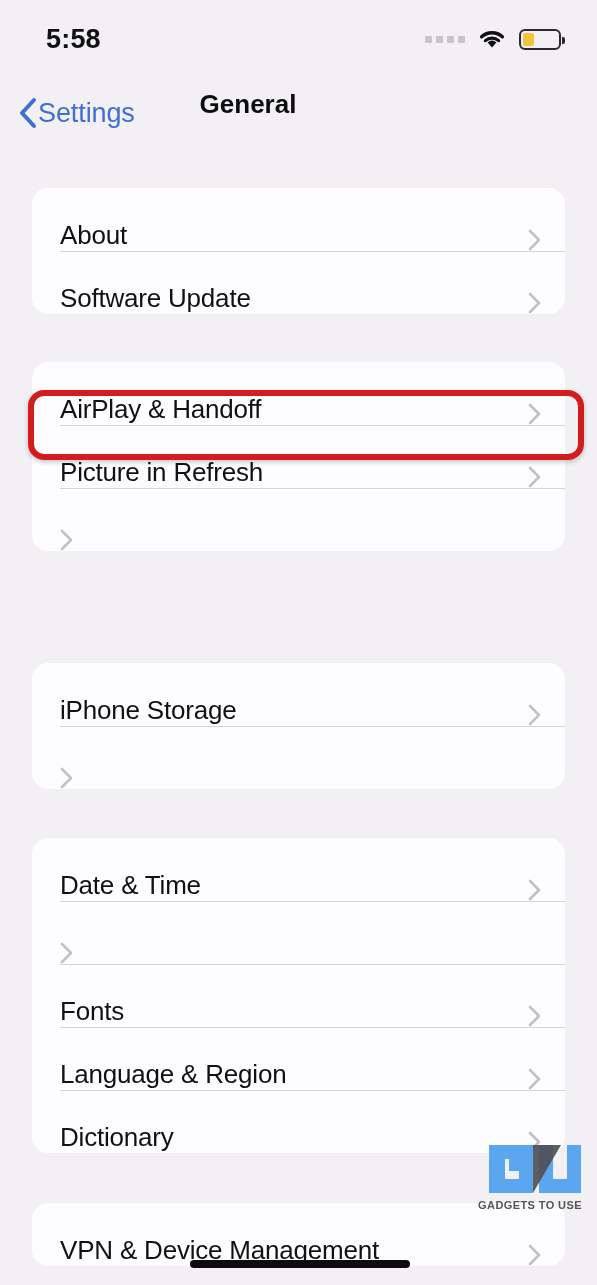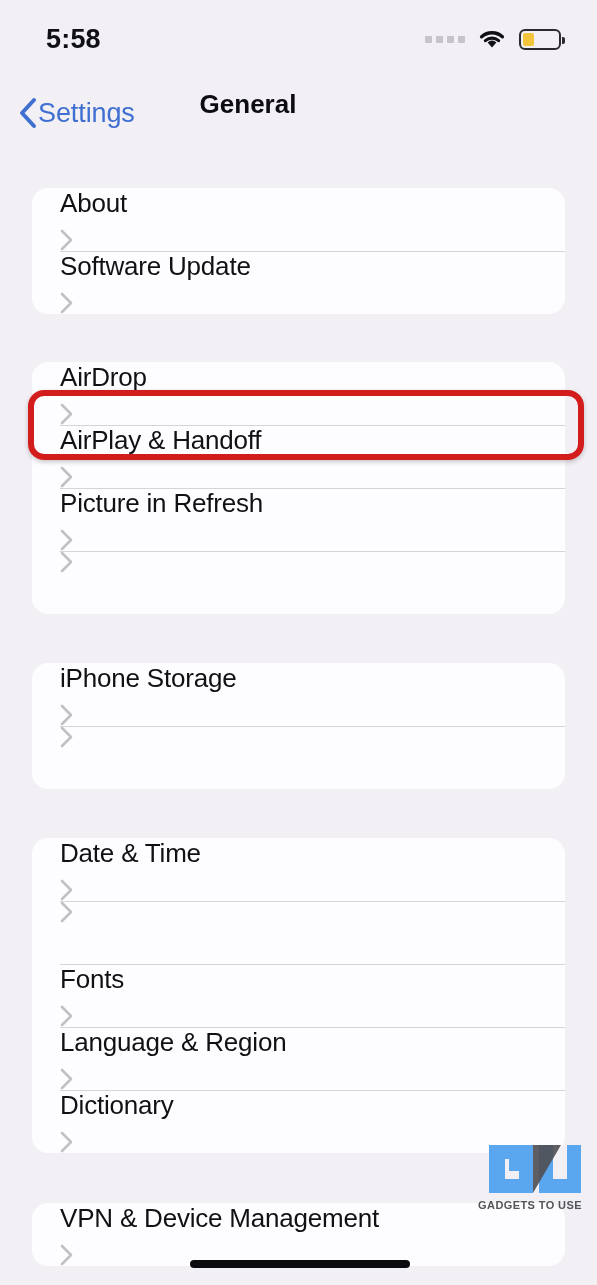--- a/index.html
+++ b/index.html
@@ -128,24 +128,23 @@
     left: 32px;
     width: 533px;
     background: #fdfcfe;
     border-radius: 16px;
     overflow: hidden;
   }
   .row {
     position: relative;
     height: 63px;
     display: flex;
-    align-items: flex-start;
+    align-items: flex-end;
     padding: 0 24px 0 28px;
     cursor: pointer;
-    flex-direction: column;
   }
   .row + .row::before {
     content: "";
     position: absolute;
     left: 28px;
     right: 0;
     top: 0;
     height: 1px;
     background: #d6d4da;
   }
@@ -257,26 +256,20 @@
     <div class="row">
       <span class="row-label">Software Update</span>
       <svg class="row-chevron" width="13" height="22" viewBox="0 0 13 22">
           <path d="M2 2 L11 11 L2 20" stroke="#c2c0c6" stroke-width="2.6" fill="none" stroke-linecap="round" stroke-linejoin="round"></path>
         </svg>
     </div>
   </div>
 
   <div class="group" id="group-1">
     <div class="row">
-      <span class="row-label">AirDrop</span>
-      <svg class="row-chevron" width="13" height="22" viewBox="0 0 13 22">
-          <path d="M2 2 L11 11 L2 20" stroke="#c2c0c6" stroke-width="2.6" fill="none" stroke-linecap="round" stroke-linejoin="round"></path>
-        </svg>
-    </div>
-    <div class="row">
       <span class="row-label">AirPlay &amp; Handoff</span>
       <svg class="row-chevron" width="13" height="22" viewBox="0 0 13 22">
           <path d="M2 2 L11 11 L2 20" stroke="#c2c0c6" stroke-width="2.6" fill="none" stroke-linecap="round" stroke-linejoin="round"></path>
         </svg>
     </div>
     <div class="row">
       <span class="row-label">Picture in Refresh</span>
       <svg class="row-chevron" width="13" height="22" viewBox="0 0 13 22">
           <path d="M2 2 L11 11 L2 20" stroke="#c2c0c6" stroke-width="2.6" fill="none" stroke-linecap="round" stroke-linejoin="round"></path>
         </svg>

